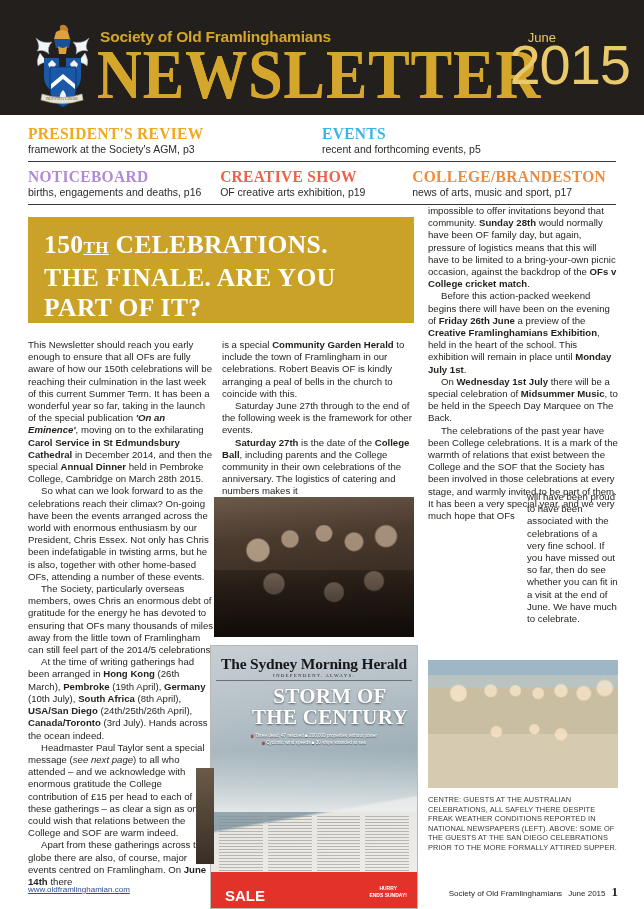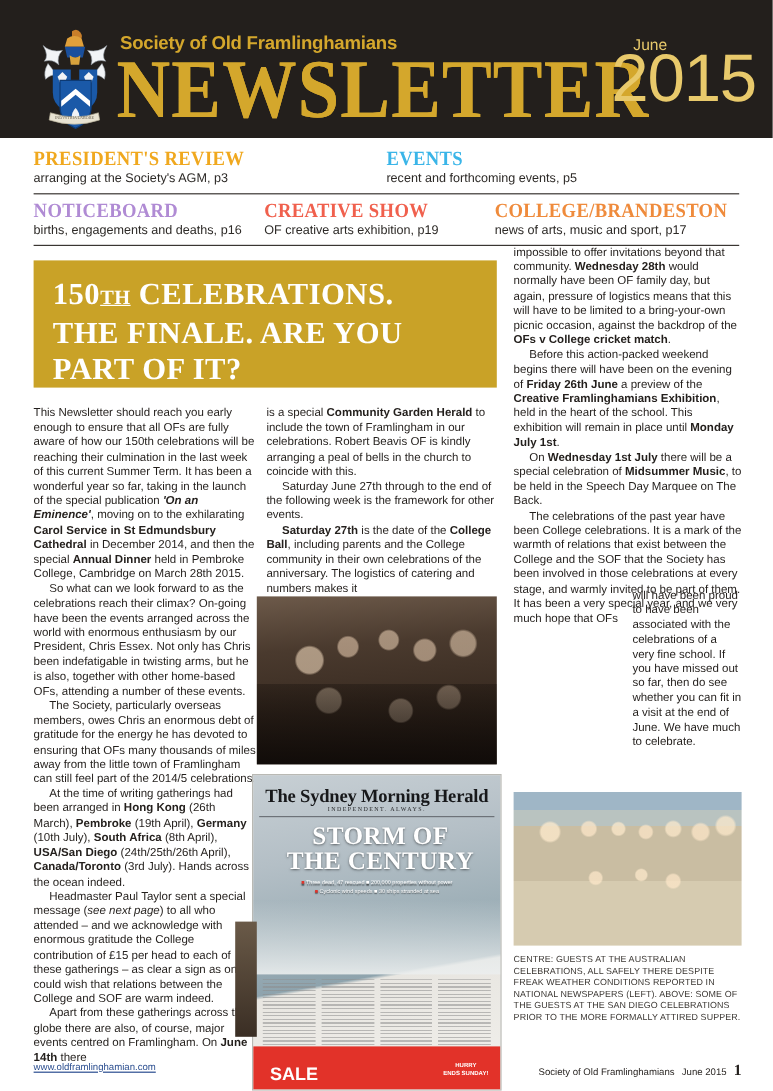--- a/index.html
+++ b/index.html
@@ -171,21 +171,21 @@
   }
   .news-ind {
     position: absolute; top: 27px; left:0; width:100%;
     text-align:center; font-size: 5px; letter-spacing: 1.2px;
     font-family: "Liberation Serif", serif; color: #2a2b2d;
   }
   .news-rule {
     position:absolute; top: 34px; left: 5px; right: 5px; height:1px; background:#6d7278;
   }
   .news-head {
-    position: absolute; top: 40px; left: 3px; width: 100%;
+    position: absolute; top: 40px; left: 16px; width: 100%;
     text-align: center;
     font-family: "Liberation Serif", serif;
     font-weight: bold; color: #ffffff;
     font-size: 21px; line-height: 21px;
     letter-spacing: 0.3px;
     text-shadow: 0 1px 2px rgba(0,0,0,.5);
   }
   .news-bullets {
     position: absolute; top: 86px; left: 8px; right: 8px;
     text-align: center; color: #fff; font-size: 4.6px; line-height: 7px;
@@ -305,21 +305,21 @@
   <div class="masthead-soc">Society of Old Framlinghamians</div>
   <div class="masthead-news">NEWSLETTER</div>
   <div class="masthead-month">June</div>
   <div class="masthead-year">2015</div>
 </div>
 
 <div class="contents">
   <div class="contents-row">
     <div class="contents-cell">
       <div class="contents-title" style="color: rgb(240, 168, 30);">PRESIDENT'S REVIEW</div>
-      <div class="contents-sub">arranging at the Society's AGM, p3</div>
+      <div class="contents-sub">framework at the Society's AGM, p3</div>
     </div>
     <div class="contents-cell">
       <div class="contents-title" style="color: rgb(58, 181, 232);">EVENTS</div>
       <div class="contents-sub">recent and forthcoming events, p5</div>
     </div>
   </div>
   <div class="contents-row">
     <div class="contents-cell">
       <div class="contents-title" style="color: rgb(176, 139, 212);">NOTICEBOARD</div>
       <div class="contents-sub">births, engagements and deaths, p16</div>
@@ -354,21 +354,21 @@
     <p class="ind">Apart from these gatherings across the globe there are also, of course, major events centred on Framlingham. On <b>June 14th</b> there</p>
   </div>
 
   <div class="col" id="col2">
     <p>is a special <b>Community Garden Herald</b> to include the town of Framlingham in our celebrations. Robert Beavis OF is kindly arranging a peal of bells in the church to coincide with this.</p>
     <p class="ind">Saturday June 27th through to the end of the following week is the framework for other events.</p>
     <p class="ind"><b>Saturday 27th</b> is the date of the <b>College Ball</b>, including parents and the College community in their own celebrations of the anniversary. The logistics of catering and numbers makes it</p>
   </div>
 
   <div class="col" id="col3">
-    <p>impossible to offer invitations beyond that community. <b>Wednesday 28th</b> would normally have been OF family day, but again, pressure of logistics means that this will have to be limited to a bring-your-own picnic occasion, against the backdrop of the <b>OFs v College cricket match</b>.</p>
+    <p>impossible to offer invitations beyond that community. <b>Sunday 28th</b> would normally have been OF family day, but again, pressure of logistics means that this will have to be limited to a bring-your-own picnic occasion, against the backdrop of the <b>OFs v College cricket match</b>.</p>
     <p class="ind">Before this action-packed weekend begins there will have been on the evening of <b>Friday 26th June</b> a preview of the <b>Creative Framlinghamians Exhibition</b>, held in the heart of the school. This exhibition will remain in place until <b>Monday July 1st</b>.</p>
     <p class="ind">On <b>Wednesday 1st July</b> there will be a special celebration of <b>Midsummer Music</b>, to be held in the Speech Day Marquee on The Back.</p>
     <p class="ind">The celebrations of the past year have been College celebrations. It is a mark of the warmth of relations that exist between the College and the SOF that the Society has been involved in those celebrations at every stage, and warmly invited to be part of them. It has been a very special year, and we very much hope that OFs</p>
   </div>
 
   <div class="col" id="col3b">
     <p>will have been proud to have been associated with the celebrations of a very fine school. If you have missed out so far, then do see whether you can fit in a visit at the end of June. We have much to celebrate.</p>
   </div>
 
   <div class="photo" id="photo-group"></div>

